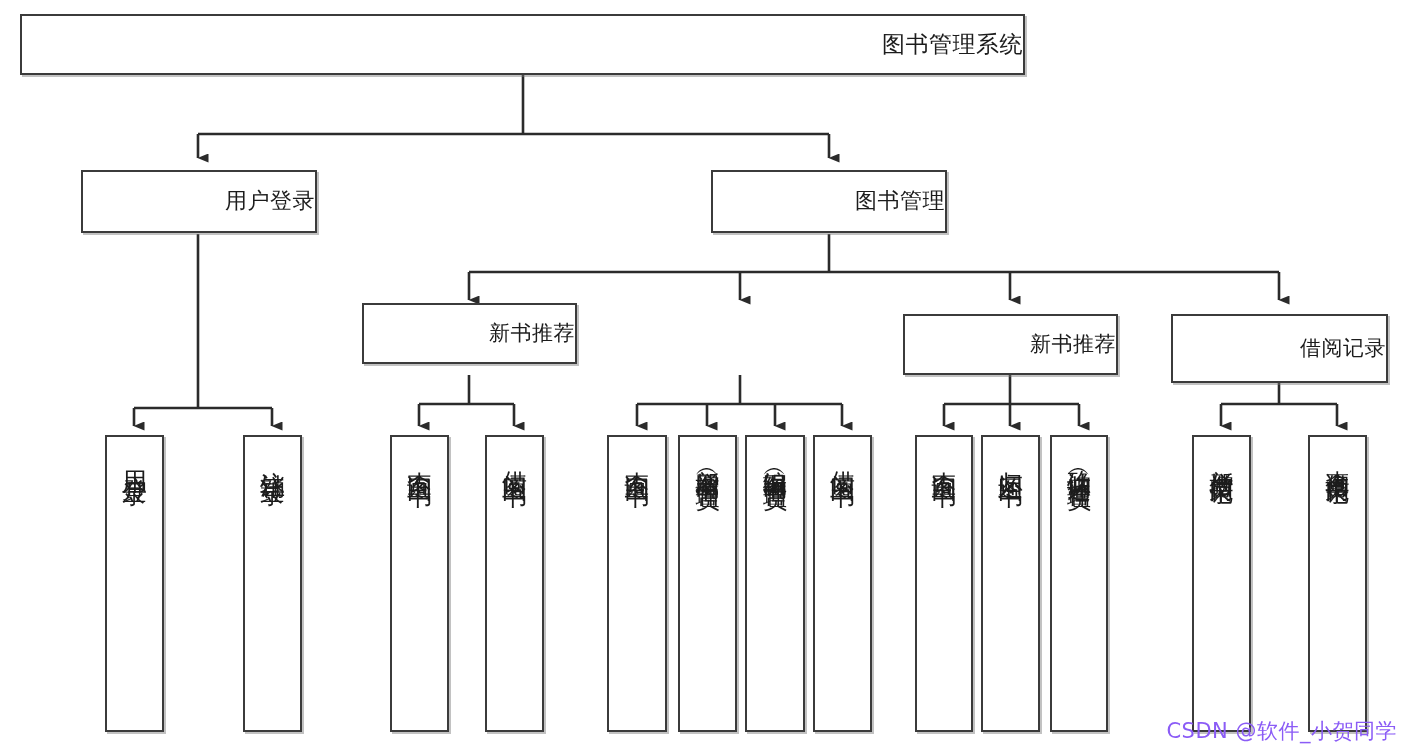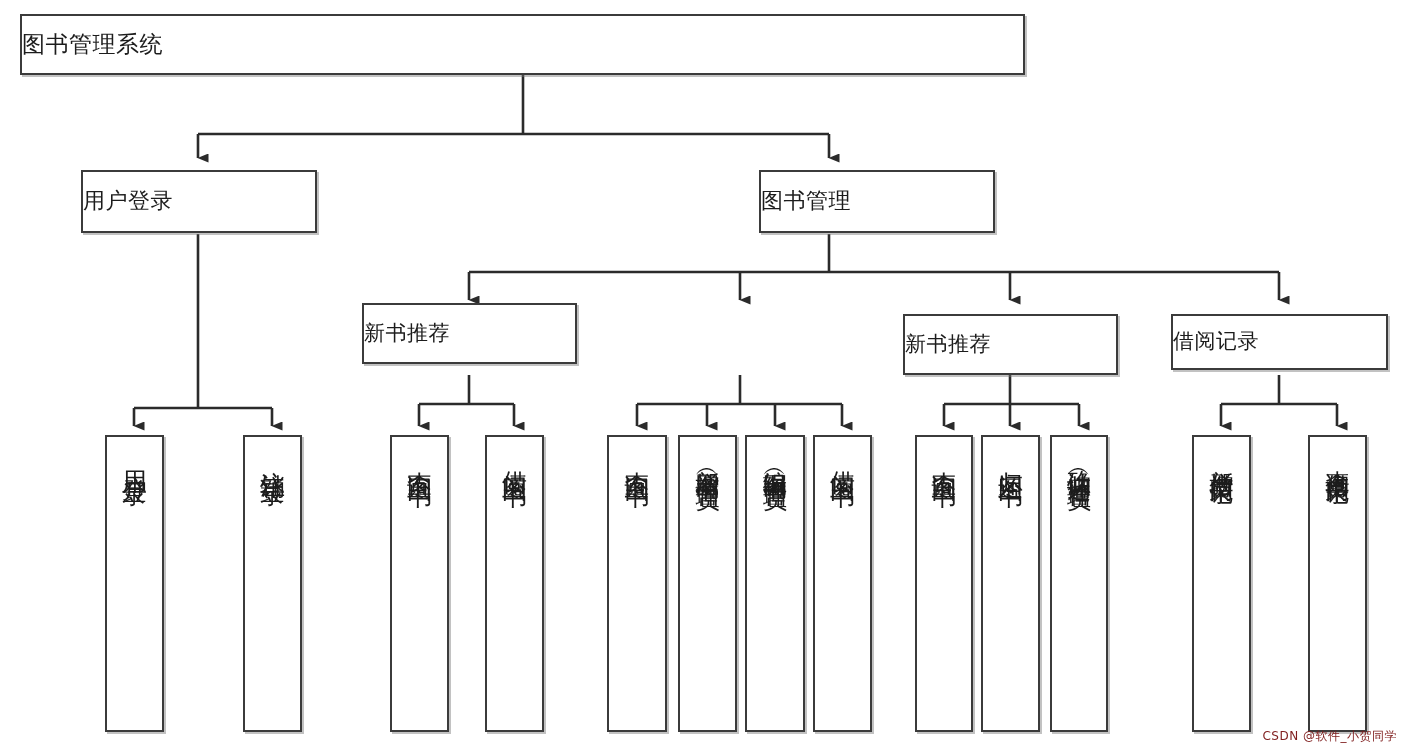--- a/index.html
+++ b/index.html
@@ -20,21 +20,21 @@
     width:1405px;height:747px;
     pointer-events:none;
   }
   .node{
     position:absolute;
     box-sizing:border-box;
     background:#ffffff;
     border:2.5px solid #3b3b3b;
     display:flex;
     align-items:center;
-    justify-content:flex-start;
+    justify-content:flex-end;
     box-shadow:2px 2px 0 rgba(120,120,120,.45);
   }
   .node .lbl{
     color:#1c1c1c;
     letter-spacing:.5px;
     line-height:1.12;
     text-align:center;
     white-space:nowrap;
   }
   .node.h .lbl{font-size:23px;}
@@ -51,22 +51,22 @@
     font-size:25px;
     letter-spacing:4px;
     white-space:nowrap;
     line-height:1;
   }
   .node.leaf.tall .lbl{font-size:24px;letter-spacing:2.5px;}
   #watermark{
     position:absolute;
     right:8px;
     bottom:2px;
-    font-size:12px;
-    color:#7f1d1d;
+    font-size:21px;
+    color:#8b5cf6;
     letter-spacing:.5px;
     user-select:none;
     white-space:nowrap;
   }
 </style>
 </head>
 <body>
 
 <div id="canvas">
 
@@ -120,31 +120,31 @@
     </g>
   </svg>
 
   <div class="node h" style="left:20px;top:14px;width:1005px;height:61px;">
     <span class="lbl">图书管理系统</span>
   </div>
 
   <div class="node lvl2" style="left:81px;top:170px;width:236px;height:63px;">
     <span class="lbl">用户登录</span>
   </div>
-  <div class="node lvl2" style="left:711px;top:170px;width:236px;height:63px;margin-left:48px;">
+  <div class="node lvl2" style="left:711px;top:170px;width:236px;height:63px;">
     <span class="lbl">图书管理</span>
   </div>
 
   <div class="node lvl3" style="left:362px;top:303px;width:215px;height:61px;">
     <span class="lbl">新书推荐</span>
   </div>
   <div class="node lvl3" style="left:903px;top:314px;width:215px;height:61px;">
     <span class="lbl">新书推荐</span>
   </div>
-  <div class="node lvl3" style="left:1171px;top:314px;width:217px;height:56px;">
+  <div class="node lvl3" style="left:1171px;top:314px;width:217px;height:69px;">
     <span class="lbl">借阅记录</span>
   </div>
 
   <div class="node leaf" style="left:105px;top:435px;width:59px;height:297px;">
     <span class="lbl">用户登录</span>
   </div>
   <div class="node leaf" style="left:243px;top:435px;width:59px;height:297px;">
     <span class="lbl">注销登录</span>
   </div>
 

